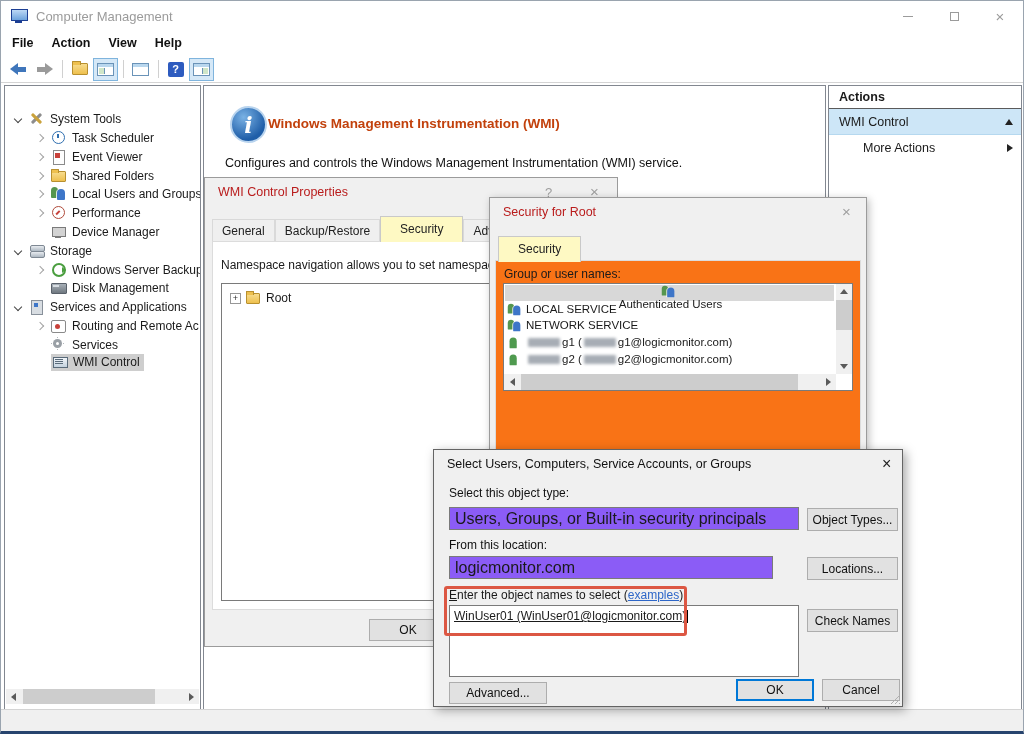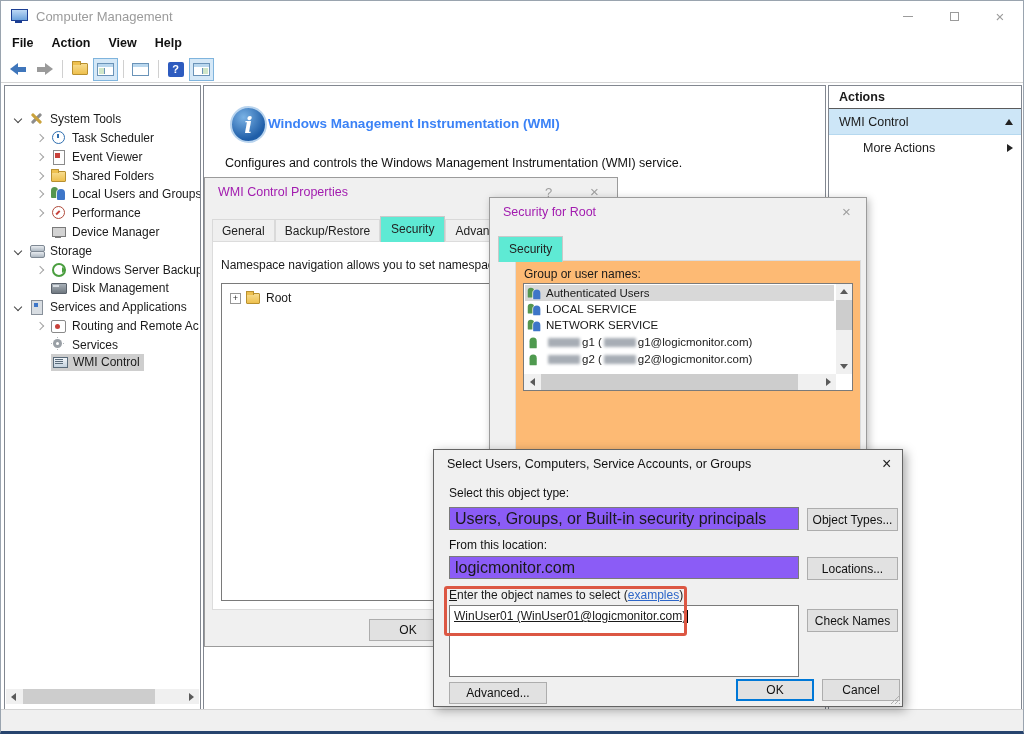--- a/index.html
+++ b/index.html
@@ -103,83 +103,83 @@
   .tri-left{width:0;height:0;border-top:4px solid transparent;border-bottom:4px solid transparent;border-right:5px solid #5a5a5a;}
   .tri-right{width:0;height:0;border-top:4px solid transparent;border-bottom:4px solid transparent;border-left:5px solid #5a5a5a;}
   .tri-up{width:0;height:0;border-left:4px solid transparent;border-right:4px solid transparent;border-bottom:5px solid #5a5a5a;}
   .tri-down{width:0;height:0;border-left:4px solid transparent;border-right:4px solid transparent;border-top:5px solid #5a5a5a;}
   .hthumb{position:absolute;left:17px;top:0;height:15px;width:132px;background:#cdcdcd;}
 
   
   .info-icon{position:absolute;left:26px;top:20px;width:37px;height:37px;border-radius:50%;
     background:radial-gradient(circle at 35% 28%, #79b1e4, #1f5ea8 70%);color:#fff;border:2px solid #b9d4ee;
     font-family:"DejaVu Serif", serif;font-style:italic;font-weight:bold;font-size:22px;display:flex;align-items:center;justify-content:center;}
-  .wmi-heading{position:absolute;left:64px;top:30px;font-weight:bold;font-size:13.5px;color:#3b82f6;}
+  .wmi-heading{position:absolute;left:64px;top:30px;font-weight:bold;font-size:13.5px;color:#c2410c;}
   .wmi-desc{position:absolute;left:21px;top:70px;font-size:12.5px;color:#111;}
 
   
   .actions-header{height:23px;line-height:22px;padding-left:10px;font-weight:bold;font-size:12.5px;border-bottom:1px solid #5a5a5a;}
   .action-row1{height:26px;display:flex;align-items:center;background:#cde6f7;border-bottom:1px solid #b5d8ef;padding:0 8px 0 10px;font-size:12.5px;}
   .action-row2{height:26px;display:flex;align-items:center;padding:0 8px 0 34px;font-size:12.5px;}
   .spacer{flex:1;}
   .tri-up-sm{width:0;height:0;border-left:4px solid transparent;border-right:4px solid transparent;border-bottom:6px solid #222;}
   .tri-right-sm{width:0;height:0;border-top:4px solid transparent;border-bottom:4px solid transparent;border-left:6px solid #222;}
 
   
   .dlg{position:absolute;background:#f0f0f0;border:1px solid #9b9b9b;}
   .dlg-title{height:27px;display:flex;align-items:center;padding-left:13px;font-size:12.5px;}
-  .dlg-title.inactive{color:#a21caf;}
+  .dlg-title.inactive{color:#b91c1c;}
   .dlg-x{position:absolute;top:6px;font-size:15px;line-height:1;color:#9f9f9f;}
   .dlg-q{position:absolute;top:7px;font-size:13px;color:#9f9f9f;}
   .btn{position:absolute;background:#e1e1e1;border:1px solid #adadad;font-size:12px;display:flex;align-items:center;justify-content:center;color:#111;}
   .btn.default{border:2px solid #0078d7;}
   .field{position:absolute;background:#8b5cf6;border:1px solid #7a7a7a;font-size:16px;display:flex;align-items:center;padding:0 5px;white-space:nowrap;overflow:hidden;}
 
   
   #dlg-props{left:203px;top:176px;width:414px;height:470px;z-index:10;}
   .tabs{position:absolute;left:7px;top:41px;display:flex;align-items:flex-end;}
   .tab{padding:4px 9px 4px;border:1px solid #d9d9d9;border-bottom:none;background:#efefef;font-size:12px;margin-right:0;color:#222;}
-  .tab.active{background:#5eead4;padding:5px 10px 6px;position:relative;z-index:2;margin-top:-3px;border-color:#c9c9c9;}
+  .tab.active{background:#fef9c3;padding:5px 19px 6px;position:relative;z-index:2;margin-top:-3px;border-color:#c9c9c9;}
   .tabframe{position:absolute;left:7px;right:7px;top:63px;height:369px;background:#fff;border:1px solid #dcdcdc;}
   .ns-text{position:absolute;left:8px;top:16px;font-size:12px;white-space:nowrap;overflow:hidden;max-width:382px;}
   .ns-tree{position:absolute;left:8px;right:8px;top:41px;bottom:8px;background:#fff;border:1px solid #7a7a7a;}
   .rootline{position:absolute;left:8px;top:7px;display:flex;align-items:center;}
   .plusbox{width:11px;height:11px;border:1px solid #979797;background:#fff;font-size:9px;line-height:9px;text-align:center;color:#333;margin-right:5px;}
   .rootfolder{position:relative;width:14px;height:11px;background:linear-gradient(#f7dc8e,#eec04e);border:1px solid #b8902f;border-radius:1px;margin-right:6px;}
   .rootfolder::before{content:"";position:absolute;left:-1px;top:-3px;width:6px;height:3px;background:#eec04e;border:1px solid #b8902f;border-bottom:none;}
   #props-ok{left:164px;top:441px;width:78px;height:22px;}
 
   
   #dlg-sec{left:488px;top:196px;width:378px;height:320px;z-index:20;box-shadow:2px 2px 8px rgba(0,0,0,.25);}
   #sec-tab{position:absolute;left:8px;top:41px;}
-  .sec-frame{position:absolute;left:5px;right:5px;top:62px;bottom:0;background:#fdba74;border:1px solid #dcdcdc;border-bottom:none;margin-left:20px;}
+  .sec-frame{position:absolute;left:5px;right:5px;top:62px;bottom:0;background:#f97316;border:1px solid #dcdcdc;border-bottom:none;}
   .sec-grouplabel{position:absolute;left:8px;top:6px;font-size:12px;}
   .seclist{position:absolute;left:7px;right:7px;top:22px;height:108px;background:#fff;border:1px solid #7a7a7a;}
   .secrow{position:absolute;left:1px;right:18px;height:16px;display:flex;align-items:center;font-size:11.5px;white-space:nowrap;padding-left:2px;}
   .secrow .licon{width:15px;height:13px;position:relative;margin-right:4px;flex:none;transform:scale(.9);}
-  .secrow.sel{background:#d8d8d8;}
+  .secrow.sel{background:#d8d8d8;flex-direction:column;}
   .redact{display:inline-block;width:32px;height:9px;background:#a7adb5;border-radius:1px;filter:blur(1.5px);margin:0 2px;}
   .vscroll{position:absolute;right:0;top:0;width:16px;bottom:16px;background:#f0f0f0;}
   .vthumb{position:absolute;left:0;top:16px;width:16px;height:30px;background:#cdcdcd;}
   .hscroll2{position:absolute;left:0;right:16px;bottom:0;height:16px;background:#f0f0f0;}
   .hthumb2{position:absolute;left:17px;right:38px;top:0;height:16px;background:#cdcdcd;}
   #sec-add{left:188px;top:201px;width:86px;height:22px;}
   #sec-remove{left:282px;top:201px;width:76px;height:22px;}
   .perm-label{position:absolute;left:12px;top:221px;width:170px;font-size:12px;line-height:14px;}
   .allow-label{position:absolute;left:232px;top:236px;font-size:12px;}
   .deny-label{position:absolute;left:296px;top:236px;font-size:12px;}
 
   
   #dlg-select{left:432px;top:448px;width:470px;height:258px;z-index:30;border:1px solid #646464;box-shadow:3px 3px 10px rgba(0,0,0,.35);}
   #dlg-select .dlg-title{color:#111;}
   #sel-close{color:#222;font-size:16px;}
   .lbl{position:absolute;font-size:12px;color:#111;}
   #sel-type-field{left:15px;top:57px;width:350px;height:23px;}
   #btn-objtypes{left:373px;top:58px;width:91px;height:23px;}
-  #sel-loc-field{left:15px;top:106px;width:350px;height:23px;}
+  #sel-loc-field{left:15px;top:106px;width:324px;height:23px;}
   #btn-locations{left:373px;top:107px;width:91px;height:23px;}
   .enter-label{position:absolute;left:15px;top:138px;font-size:12px;}
   .ul-first{text-decoration:underline;}
   .link{color:#2e67c8;text-decoration:underline;}
   .names-box{position:absolute;left:15px;top:155px;width:350px;height:72px;background:#fff;border:1px solid #7a7a7a;font-size:12px;padding:3px 4px;}
   .names-text{text-decoration:underline;white-space:nowrap;}
   .caret{display:inline-block;width:1px;height:13px;background:#000;vertical-align:middle;margin-left:1px;}
   #btn-checknames{left:373px;top:159px;width:91px;height:23px;}
   #btn-advanced{left:15px;top:232px;width:98px;height:22px;}
   #btn-sel-ok{left:302px;top:229px;width:78px;height:22px;}

